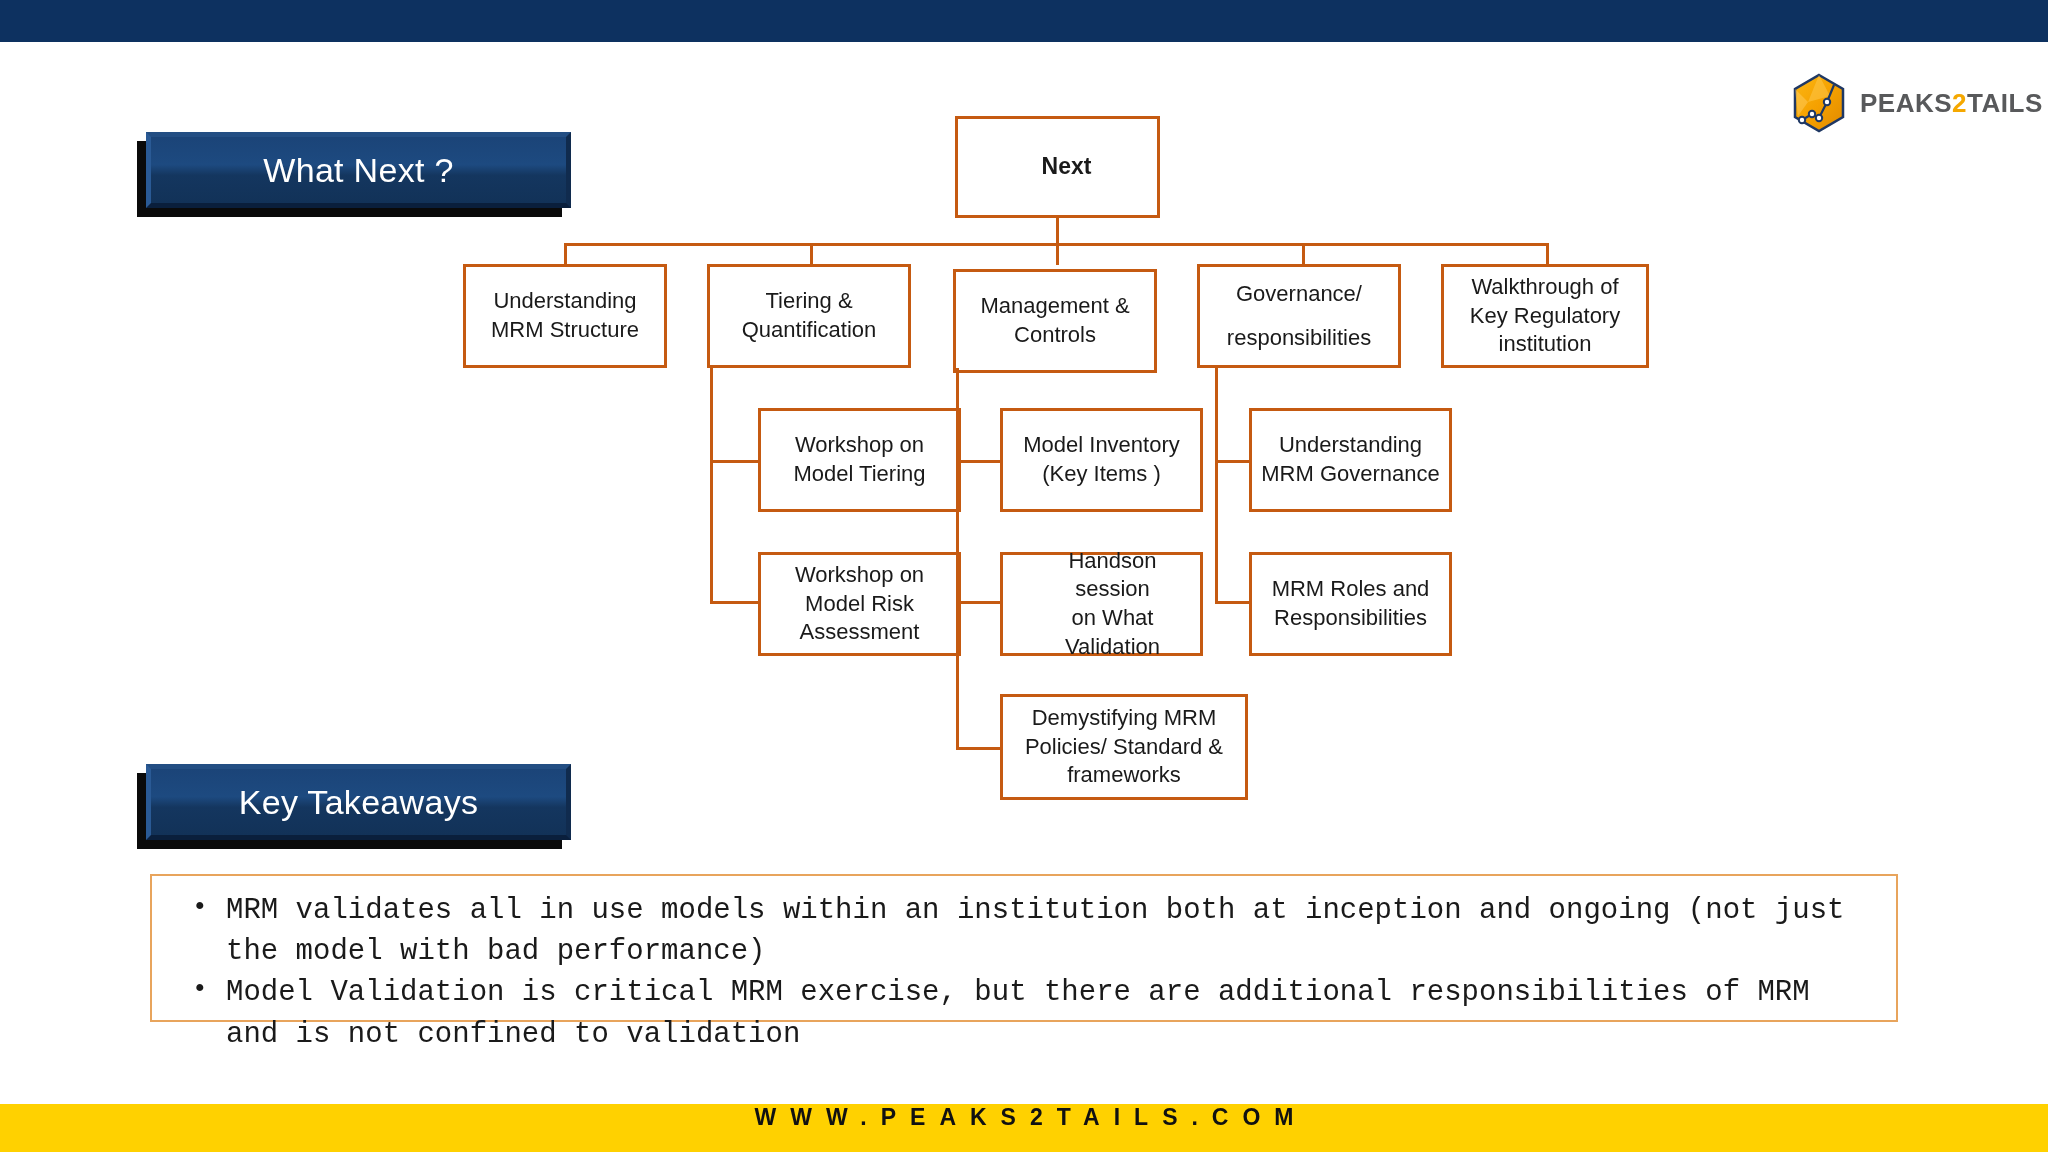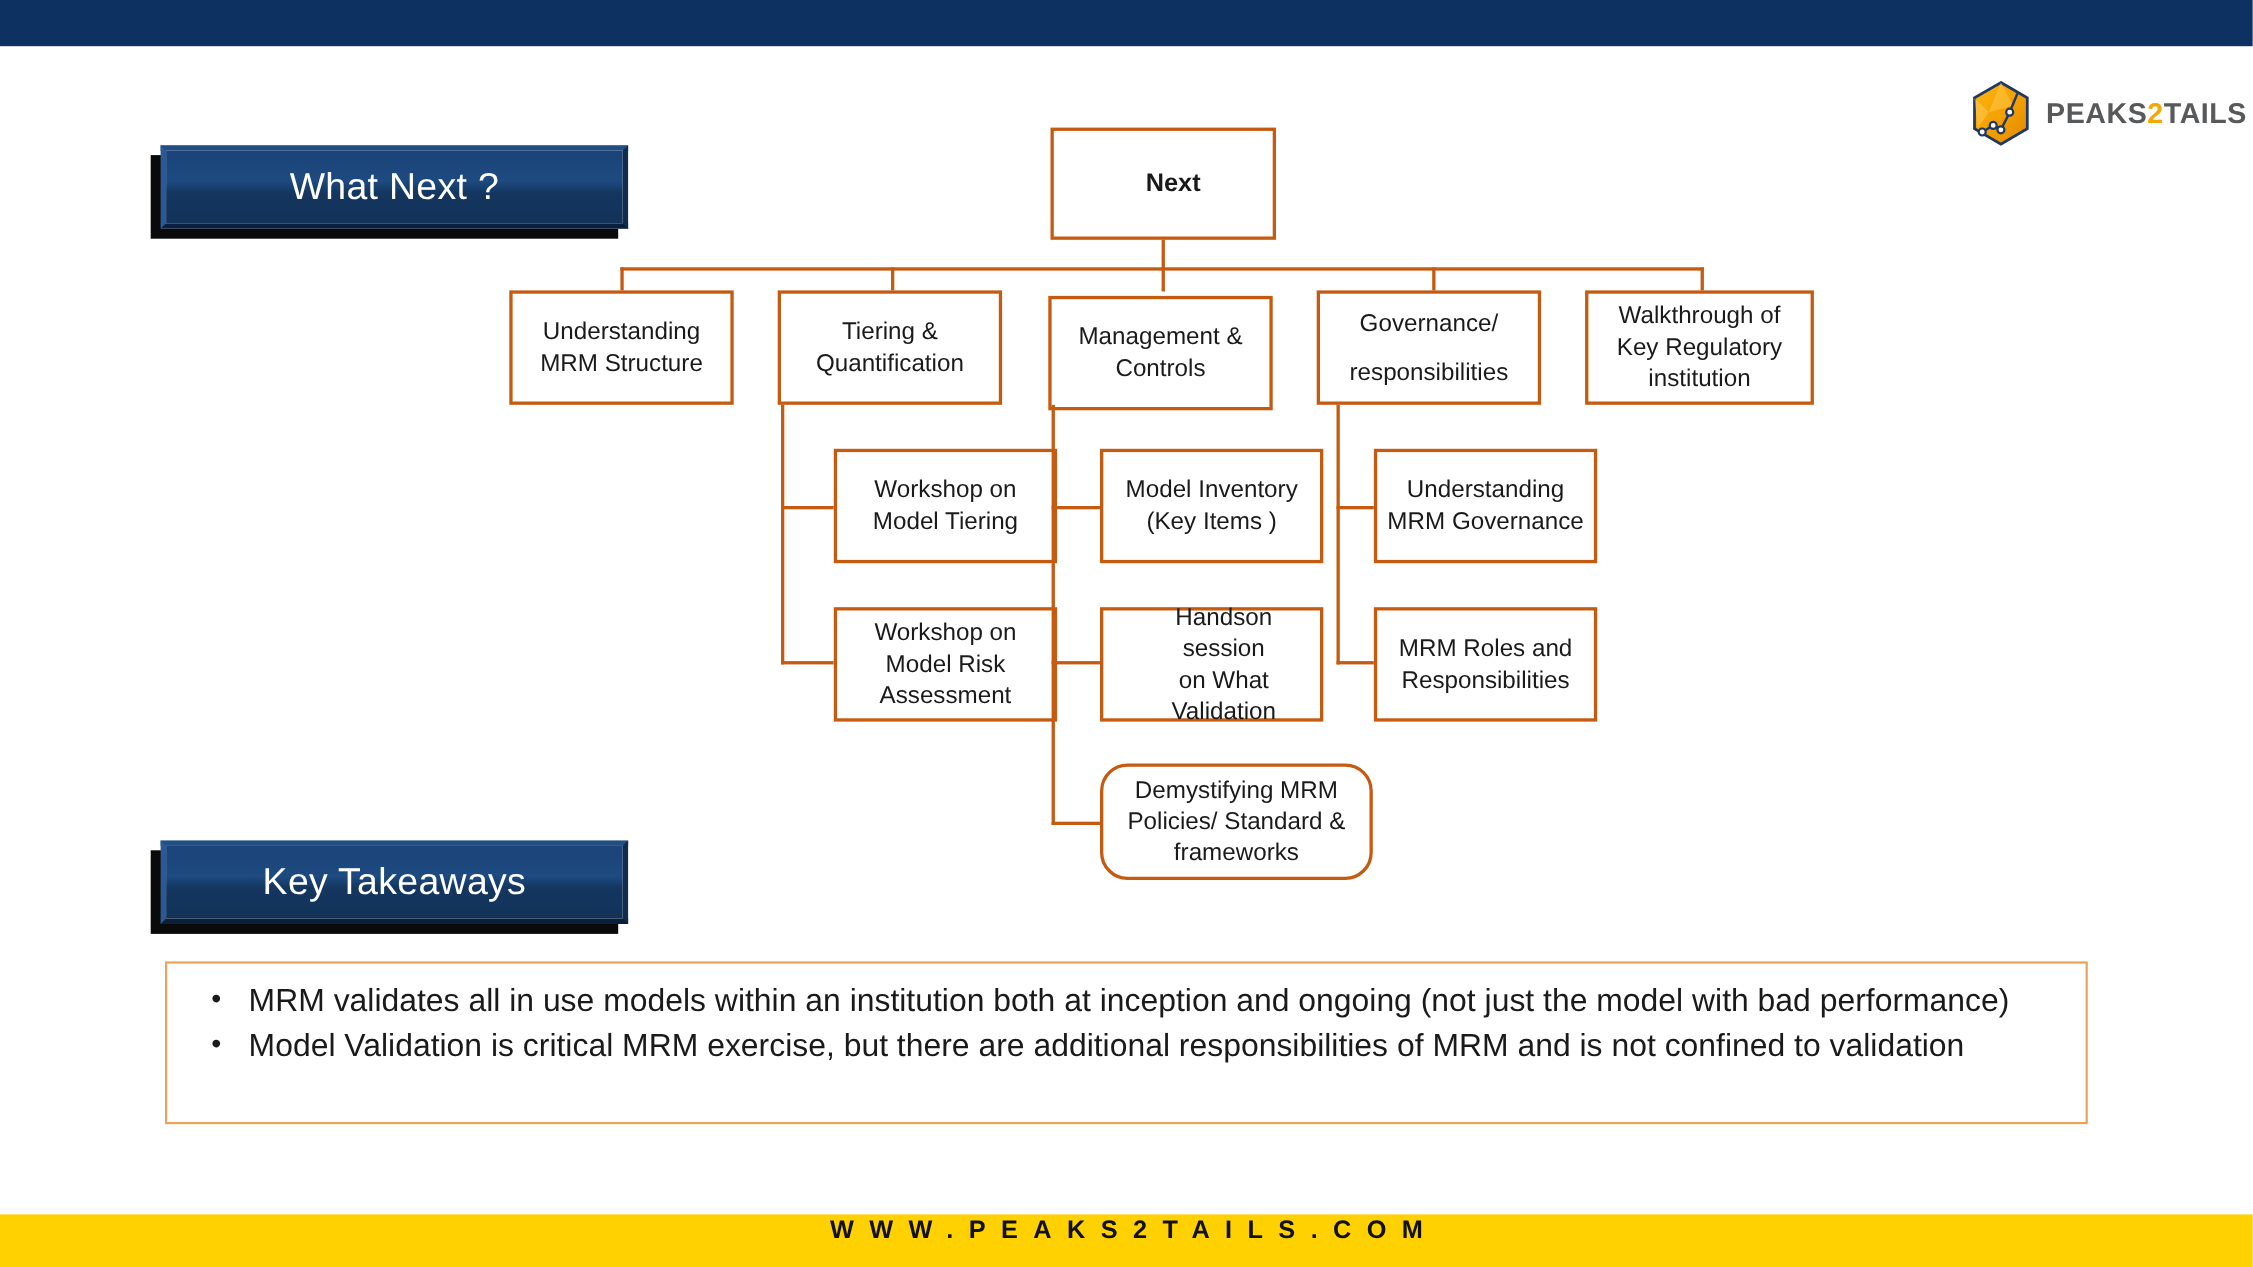--- a/index.html
+++ b/index.html
@@ -110,20 +110,21 @@
     background: #ffffff;
     padding: 14px 26px 10px 26px;
   }
   .takeaways ul { list-style: none; }
   .takeaways li {
     position: relative;
     padding-left: 48px;
     font-size: 29px;
     line-height: 1.42;
     color: #1a1a1a;
+    font-family: Liberation Mono, monospace;
   }
   .takeaways li::before {
     content: "•";
     position: absolute;
     left: 14px;
     top: -1px;
     font-size: 26px;
     color: #1a1a1a;
   }
 
@@ -263,21 +264,21 @@
   </div>
 
   <div class="node" style="left:1000px; top:552px; width:203px; height:104px;padding-left:28px;">
     <span>
       <span>Handson session</span><br>
       <span>on What</span><br>
       <span>Validation</span>
     </span>
   </div>
 
-  <div class="node" style="left:1000px; top:694px; width:248px; height:106px;border-radius:25px;">
+  <div class="node" style="left:1000px; top:694px; width:248px; height:106px;">
     <span>
       <span>Demystifying MRM</span><br>
       <span>Policies/ Standard &amp;</span><br>
       <span>frameworks</span>
     </span>
   </div>
 
   <div class="line v" style="left:1215px; top:368px; height:236px;"></div>
   <div class="line h" style="left:1215px; top:460px; width:34px;"></div>
   <div class="line h" style="left:1215px; top:601px; width:34px;"></div>

